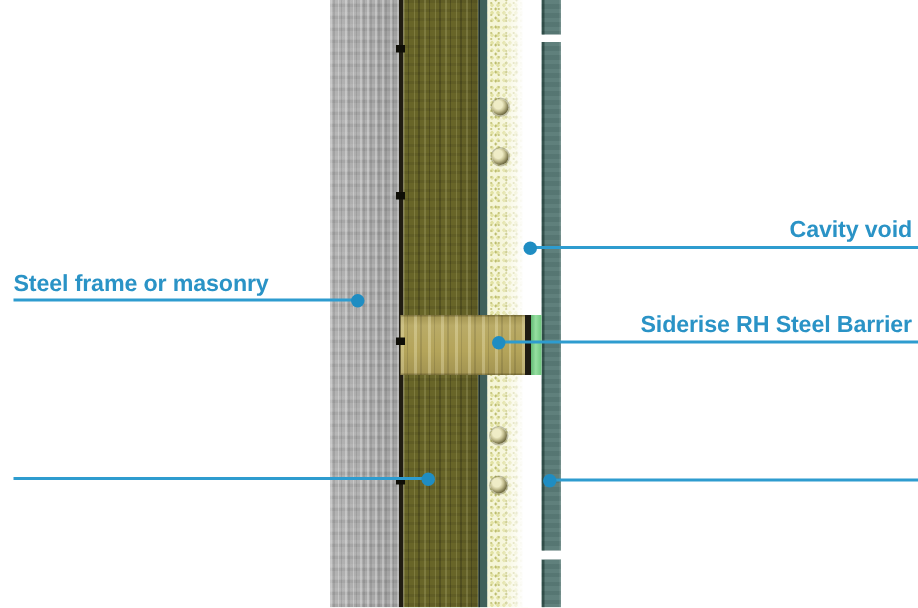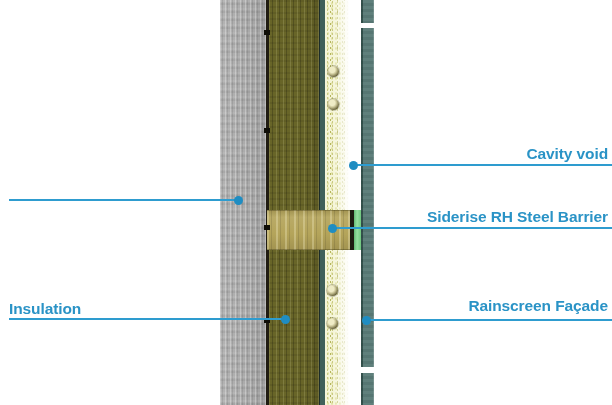--- a/index.html
+++ b/index.html
@@ -144,18 +144,17 @@
   <div class="leader insul"></div>
   <div class="leader cavity"></div>
   <div class="leader barrier"></div>
   <div class="leader facade"></div>
   <div class="dot steel"></div>
   <div class="dot insul"></div>
   <div class="dot cavity"></div>
   <div class="dot barrier"></div>
   <div class="dot facade"></div>
 
-  <div class="lbl insul">Insulation</div>
+  <div class="lbl steel">Steel frame or masonry</div>
   <div class="lbl cavity">Cavity void</div>
   <div class="lbl barrier">Siderise RH Steel Barrier</div>
-  <div class="lbl facade">Rainscreen Façade</div>
 
 </div>
 
 </body></html>

